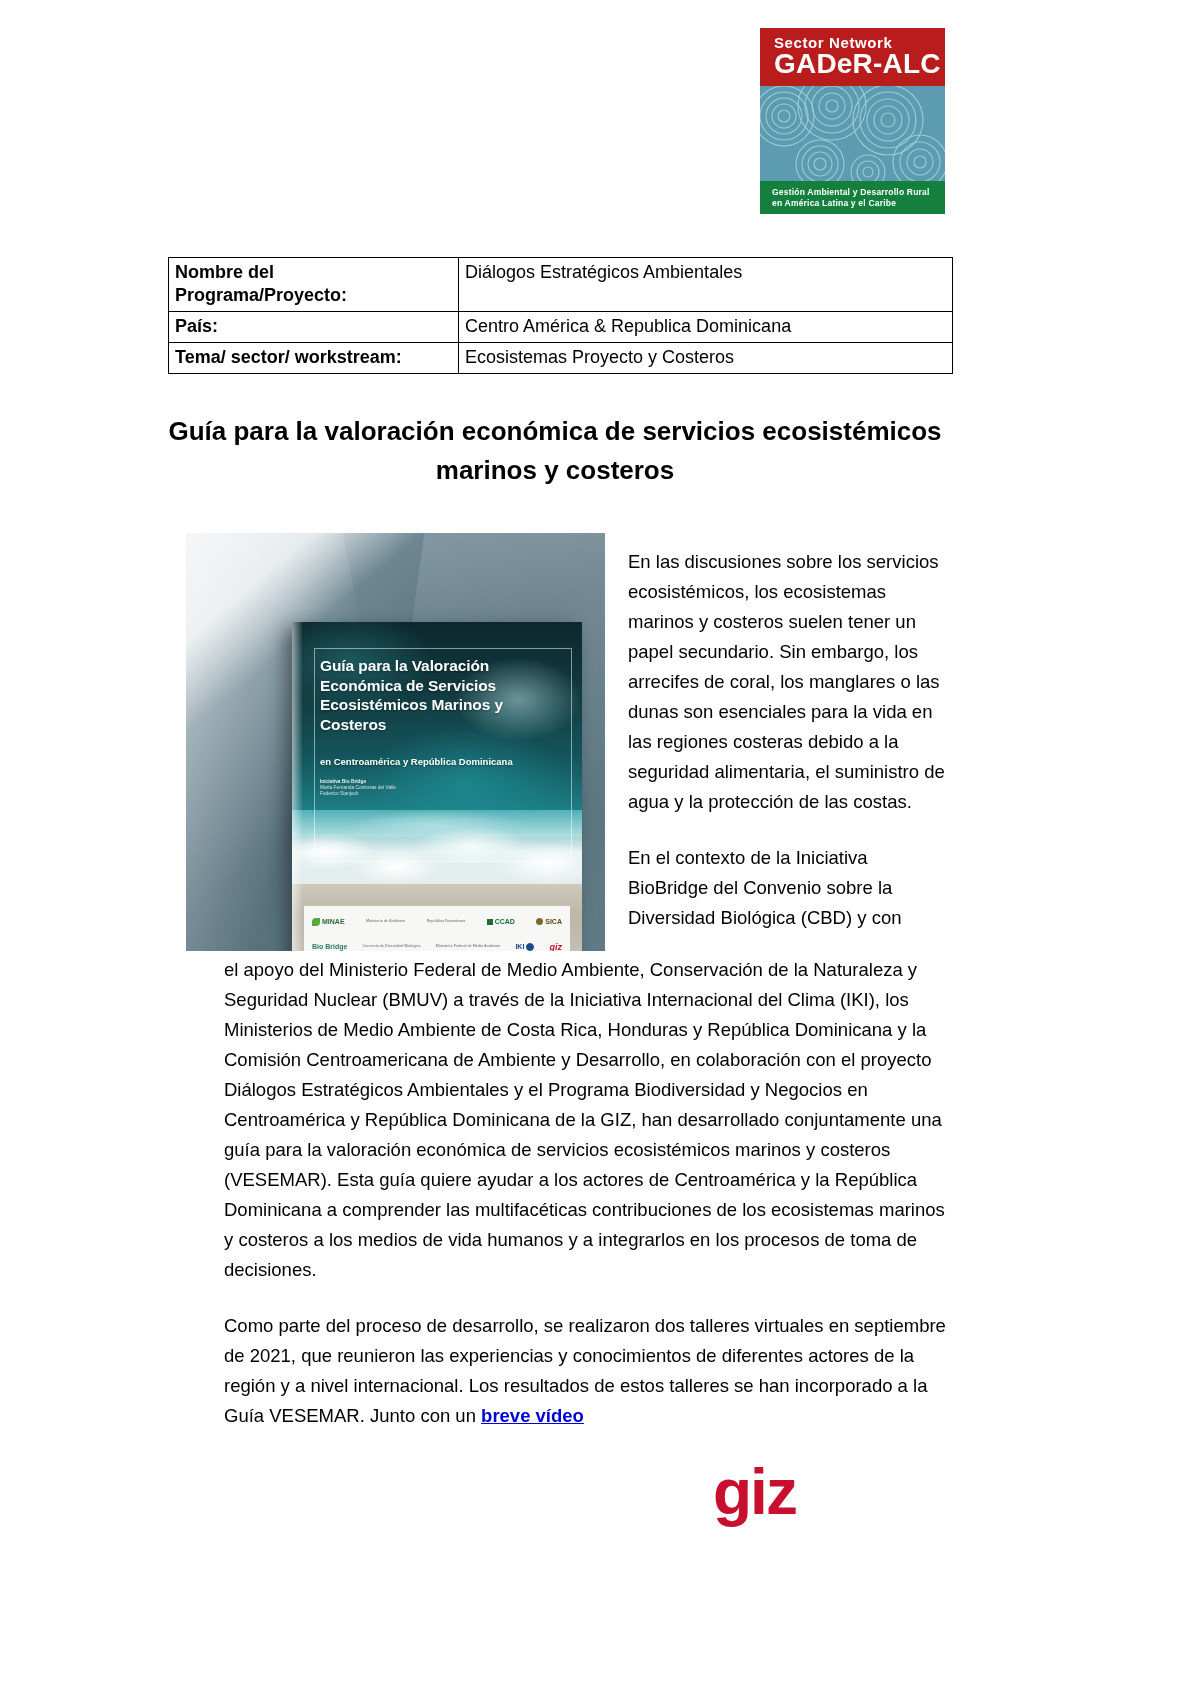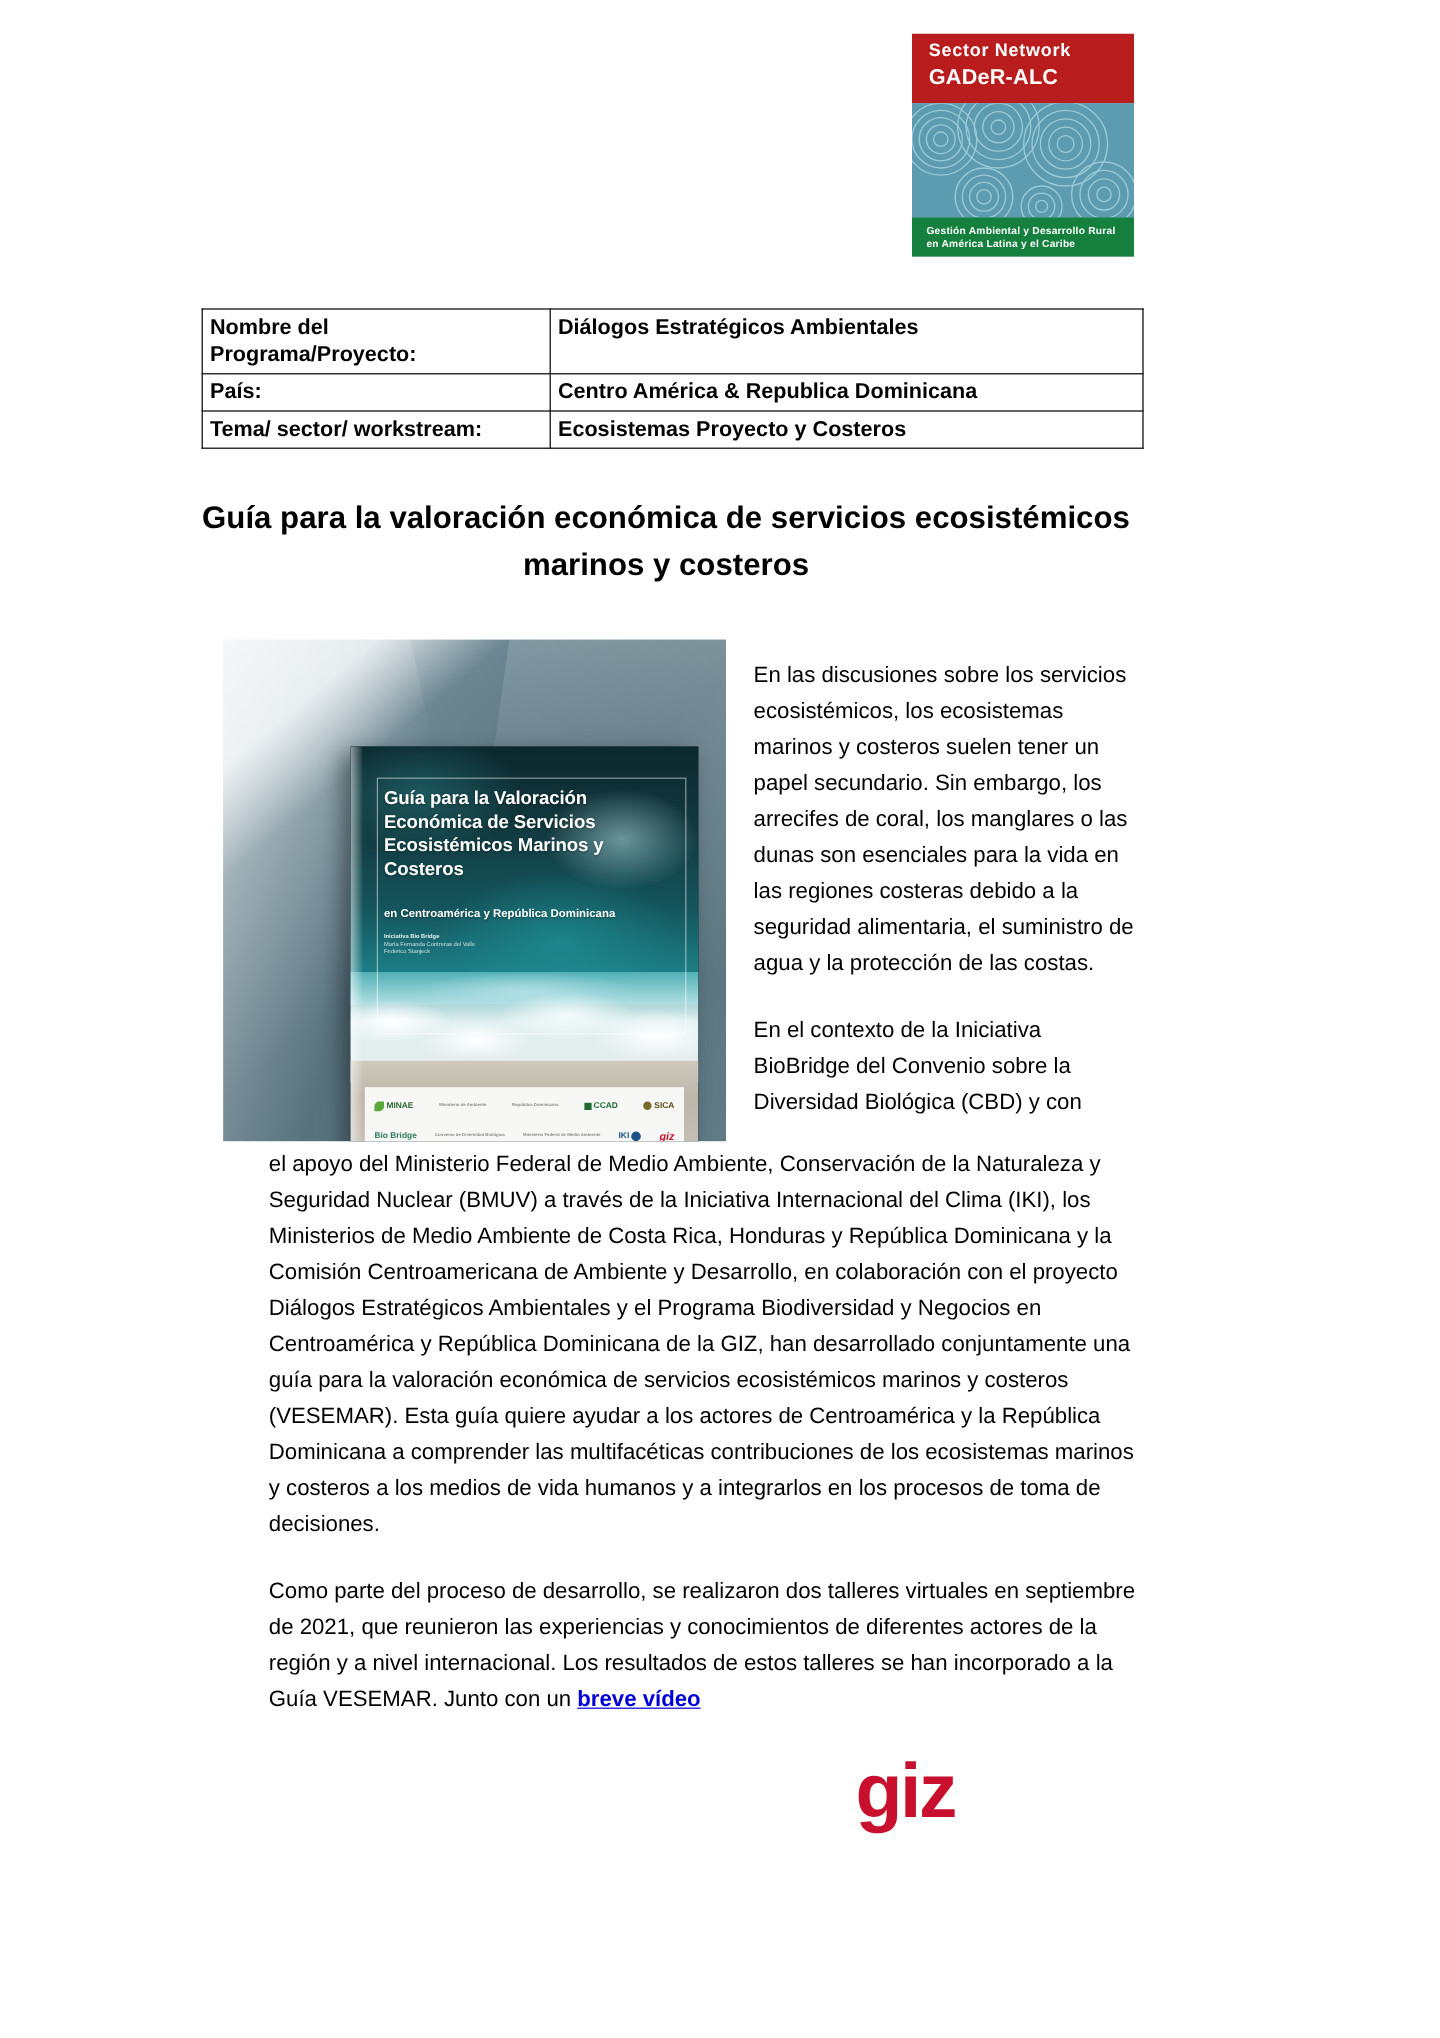--- a/index.html
+++ b/index.html
@@ -33,21 +33,21 @@
   .gl-net {
     font-family: "Liberation Sans", sans-serif;
     color: #ffffff;
     font-size: 15px;
     font-weight: bold;
     letter-spacing: 0.6px;
     line-height: 17px;
   }
   .gl-name {
     color: #ffffff;
-    font-size: 18px;
+    font-size: 28px;
     font-weight: bold;
     line-height: 28px;
     letter-spacing: 0.2px;
     margin-top: -1px;
   }
   .gl-mid {
     height: 95px;
     background: #5d9cb0;
     position: relative;
     overflow: hidden;
@@ -76,21 +76,21 @@
     table-layout: fixed;
   }
   .info-table td {
     border: 1px solid #000000;
     padding: 3px 6px 4px 6px;
     font-size: 18px;
     line-height: 23px;
     vertical-align: top;
   }
   .info-table td.k { width: 290px; font-weight: bold; }
-  .info-table td.v { font-weight: bold; }
+  .info-table td.v { font-weight: normal; }
   .row-tall td { height: 50px; }
 
   
   .page-title {
     position: absolute;
     left: 150px;
     top: 412px;
     width: 810px;
     text-align: center;
     font-size: 26px;

